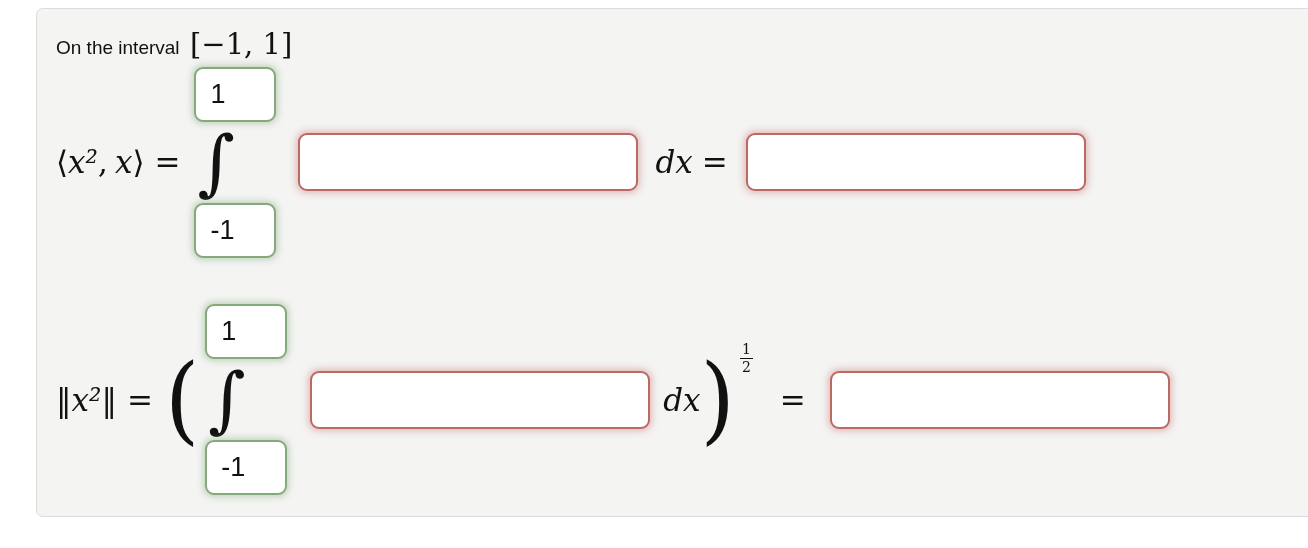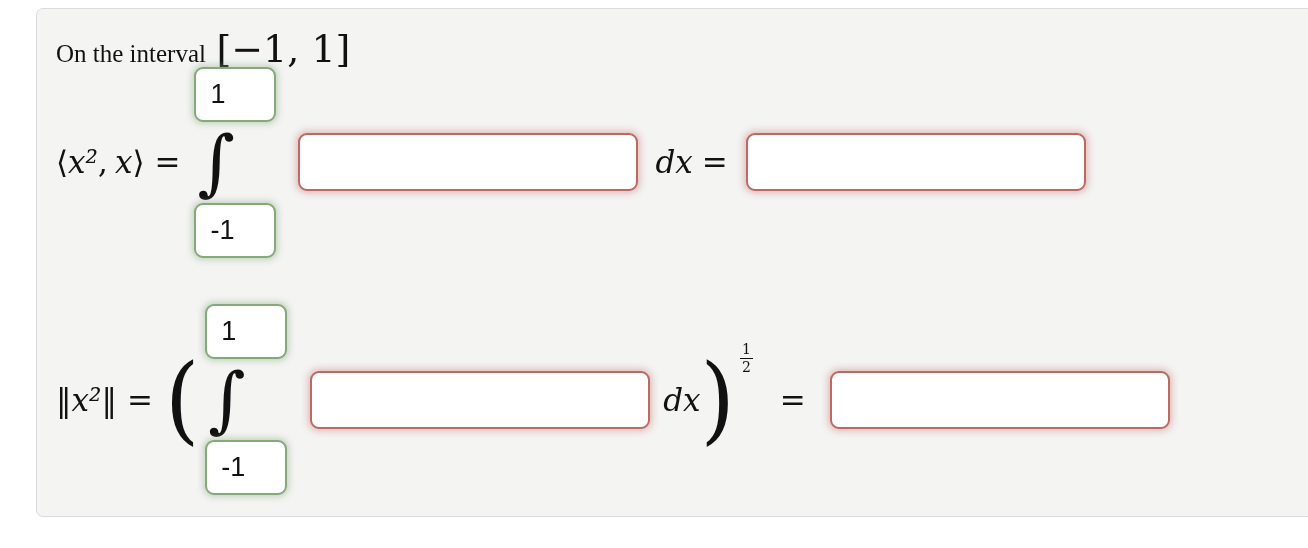--- a/index.html
+++ b/index.html
@@ -27,26 +27,26 @@
     box-sizing: border-box;
   }
   .title {
     position: absolute;
     left: 19px;
     top: 18px;
     white-space: nowrap;
     color: #111111;
   }
   .title-text {
-    font-family: Liberation Serif, serif;
-    font-size: 25px;
+    font-family: Liberation Sans, sans-serif;
+    font-size: 19px;
   }
   .title-math {
     font-family: "DejaVu Serif", "Liberation Serif", serif;
-    font-size: 38px;
+    font-size: 29px;
     margin-left: 6px;
     text-align: right;
   }
   .eq-row {
     position: absolute;
     left: 19px;
     display: flex;
     align-items: center;
     white-space: nowrap;
   }

